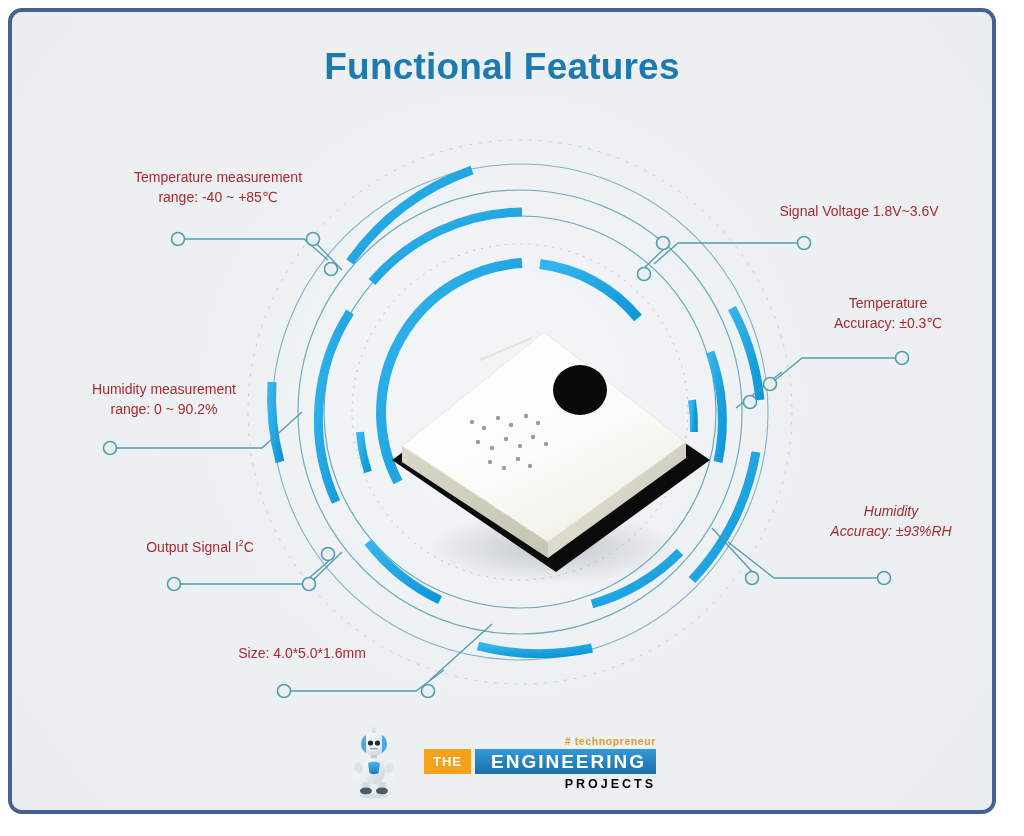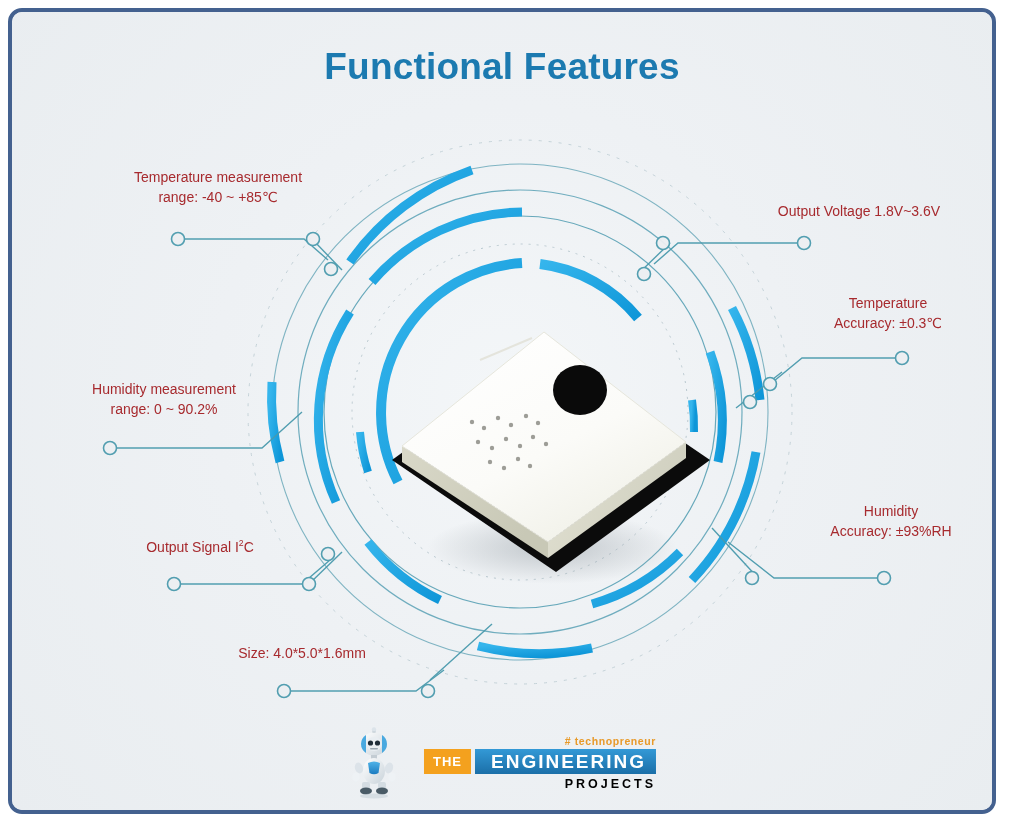--- a/index.html
+++ b/index.html
@@ -53,21 +53,21 @@
   }
   .label .ln{display:block;}
   .label sup{font-size:0.62em; vertical-align:super;}
 
   .l-temp-range{left:48px;  top:156px; width:316px;}
   .l-hum-range {left:16px;  top:368px; width:272px;}
   .l-output    {left:82px;  top:525px; width:212px;}
   .l-size      {left:172px; top:632px; width:236px;}
   .l-supply    {left:694px; top:190px; width:306px;}
   .l-temp-acc  {left:768px; top:282px; width:216px;}
-  .l-hum-acc   {left:764px; top:490px; width:230px;}
+  .l-hum-acc   {left:764px; top:490px; width:230px;font-style:italic;}
 
   
   #connectors{position:absolute;left:0;top:0;width:1000px;height:806px;}
 
   
   #logo{
     position:absolute; left:50%; transform:translateX(-50%);
     top:712px; height:78px;
     display:flex; align-items:center; gap:24px;
   }
@@ -281,21 +281,21 @@
 
   <div class="label l-output">
     <span class="ln"><span>Output Signal I</span><sup>2</sup><span>C</span></span>
   </div>
 
   <div class="label l-size">
     <span class="ln">Size: 4.0*5.0*1.6mm</span>
   </div>
 
   <div class="label l-supply">
-    <span class="ln">Output Voltage 1.8V~3.6V</span>
+    <span class="ln">Signal Voltage 1.8V~3.6V</span>
   </div>
 
   <div class="label l-temp-acc">
     <span class="ln">Temperature</span>
     <span class="ln">Accuracy: ±0.3℃</span>
   </div>
 
   <div class="label l-hum-acc">
     <span class="ln">Humidity</span>
     <span class="ln">Accuracy: ±93%RH</span>

